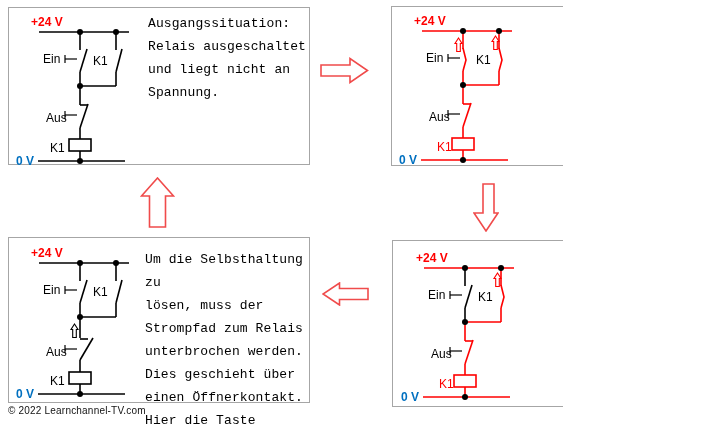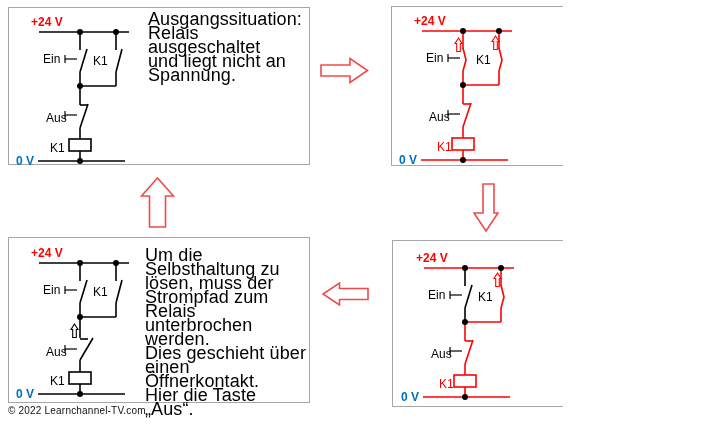--- a/index.html
+++ b/index.html
@@ -12,22 +12,22 @@
   html,body{margin:0;padding:0;background:#fff;}
   .stage{
     position:relative;width:563px;height:431px;background:#ffffff;overflow:hidden;
     font-family:"Liberation Sans",sans-serif;
   }
   .panel{
     position:absolute;background:#fff;border:1px solid var(--border);box-sizing:border-box;
   }
   .panel-text{
     position:absolute;
-    font-size:18px;line-height:14px;color:var(--ink);
-    white-space:pre-line;letter-spacing:0.1px;
+    font-size:13px;line-height:23px;color:var(--ink);
+    white-space:pre-line;letter-spacing:0.1px;font-family:Liberation Mono, monospace;
   }
   .circuit{position:absolute;left:0;top:0;}
   
   .wire{stroke:var(--ink);stroke-width:1.6;fill:none;}
   .wire.red{stroke:var(--red);}
   .act{stroke:var(--ink);stroke-width:1.2;fill:none;}
   .dot{fill:#000;stroke:none;}
   .coil{fill:none;stroke:var(--ink);stroke-width:1.6;}
   .coil.red{stroke:var(--red);}
   .sarrow{fill:none;stroke:var(--red);stroke-width:1.1;}

